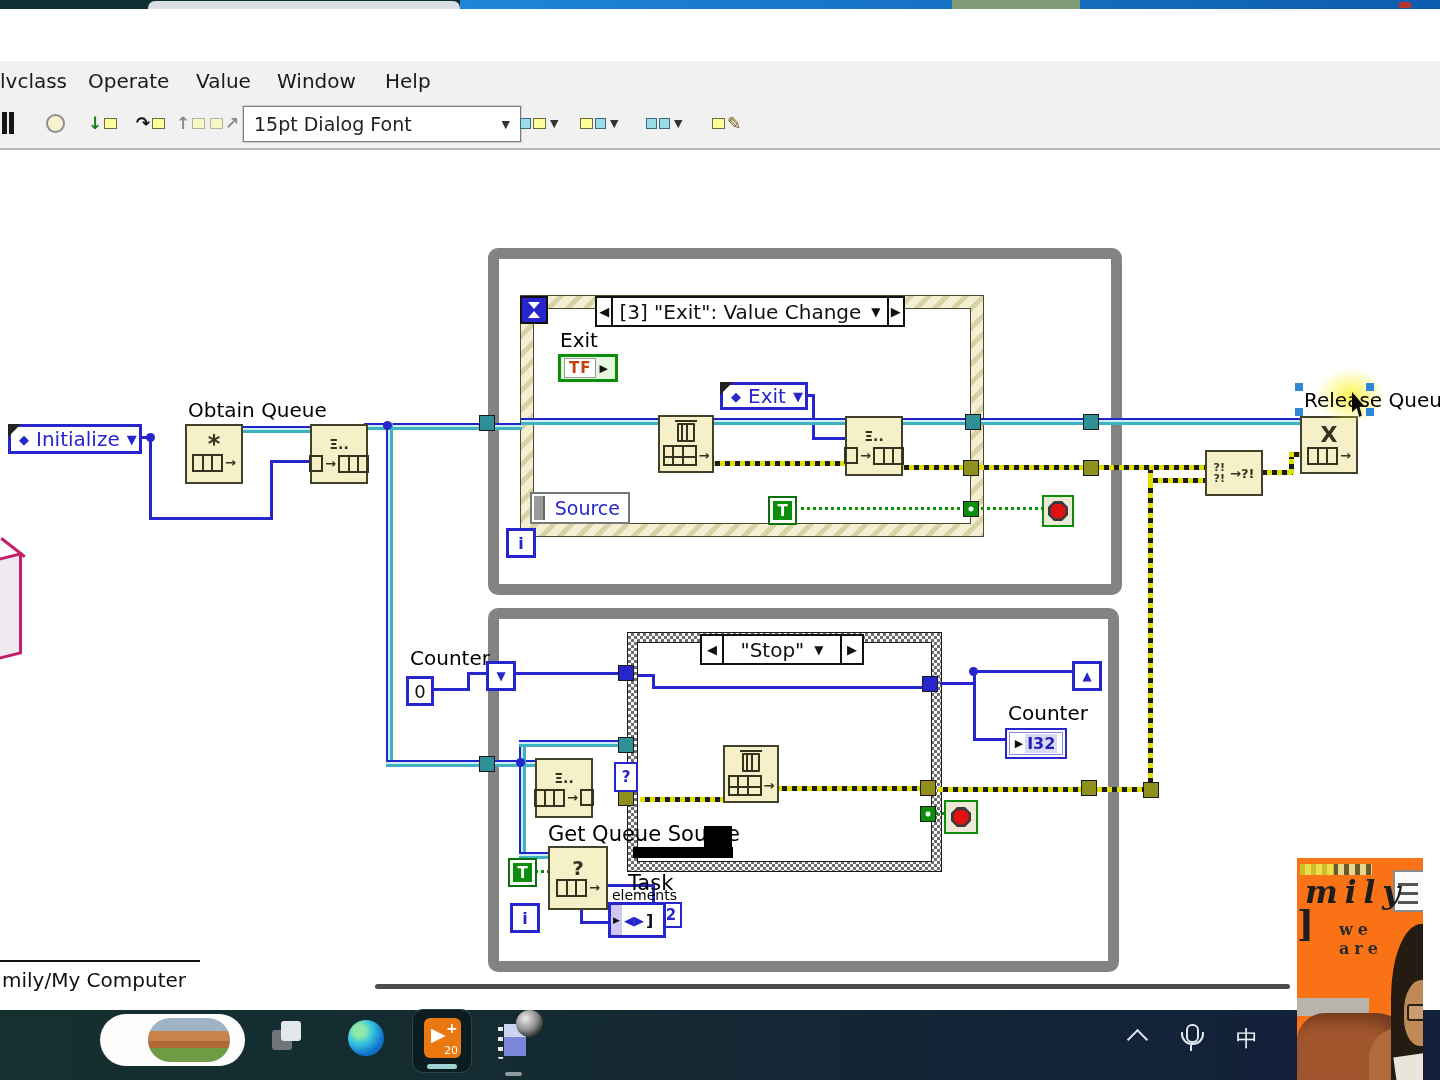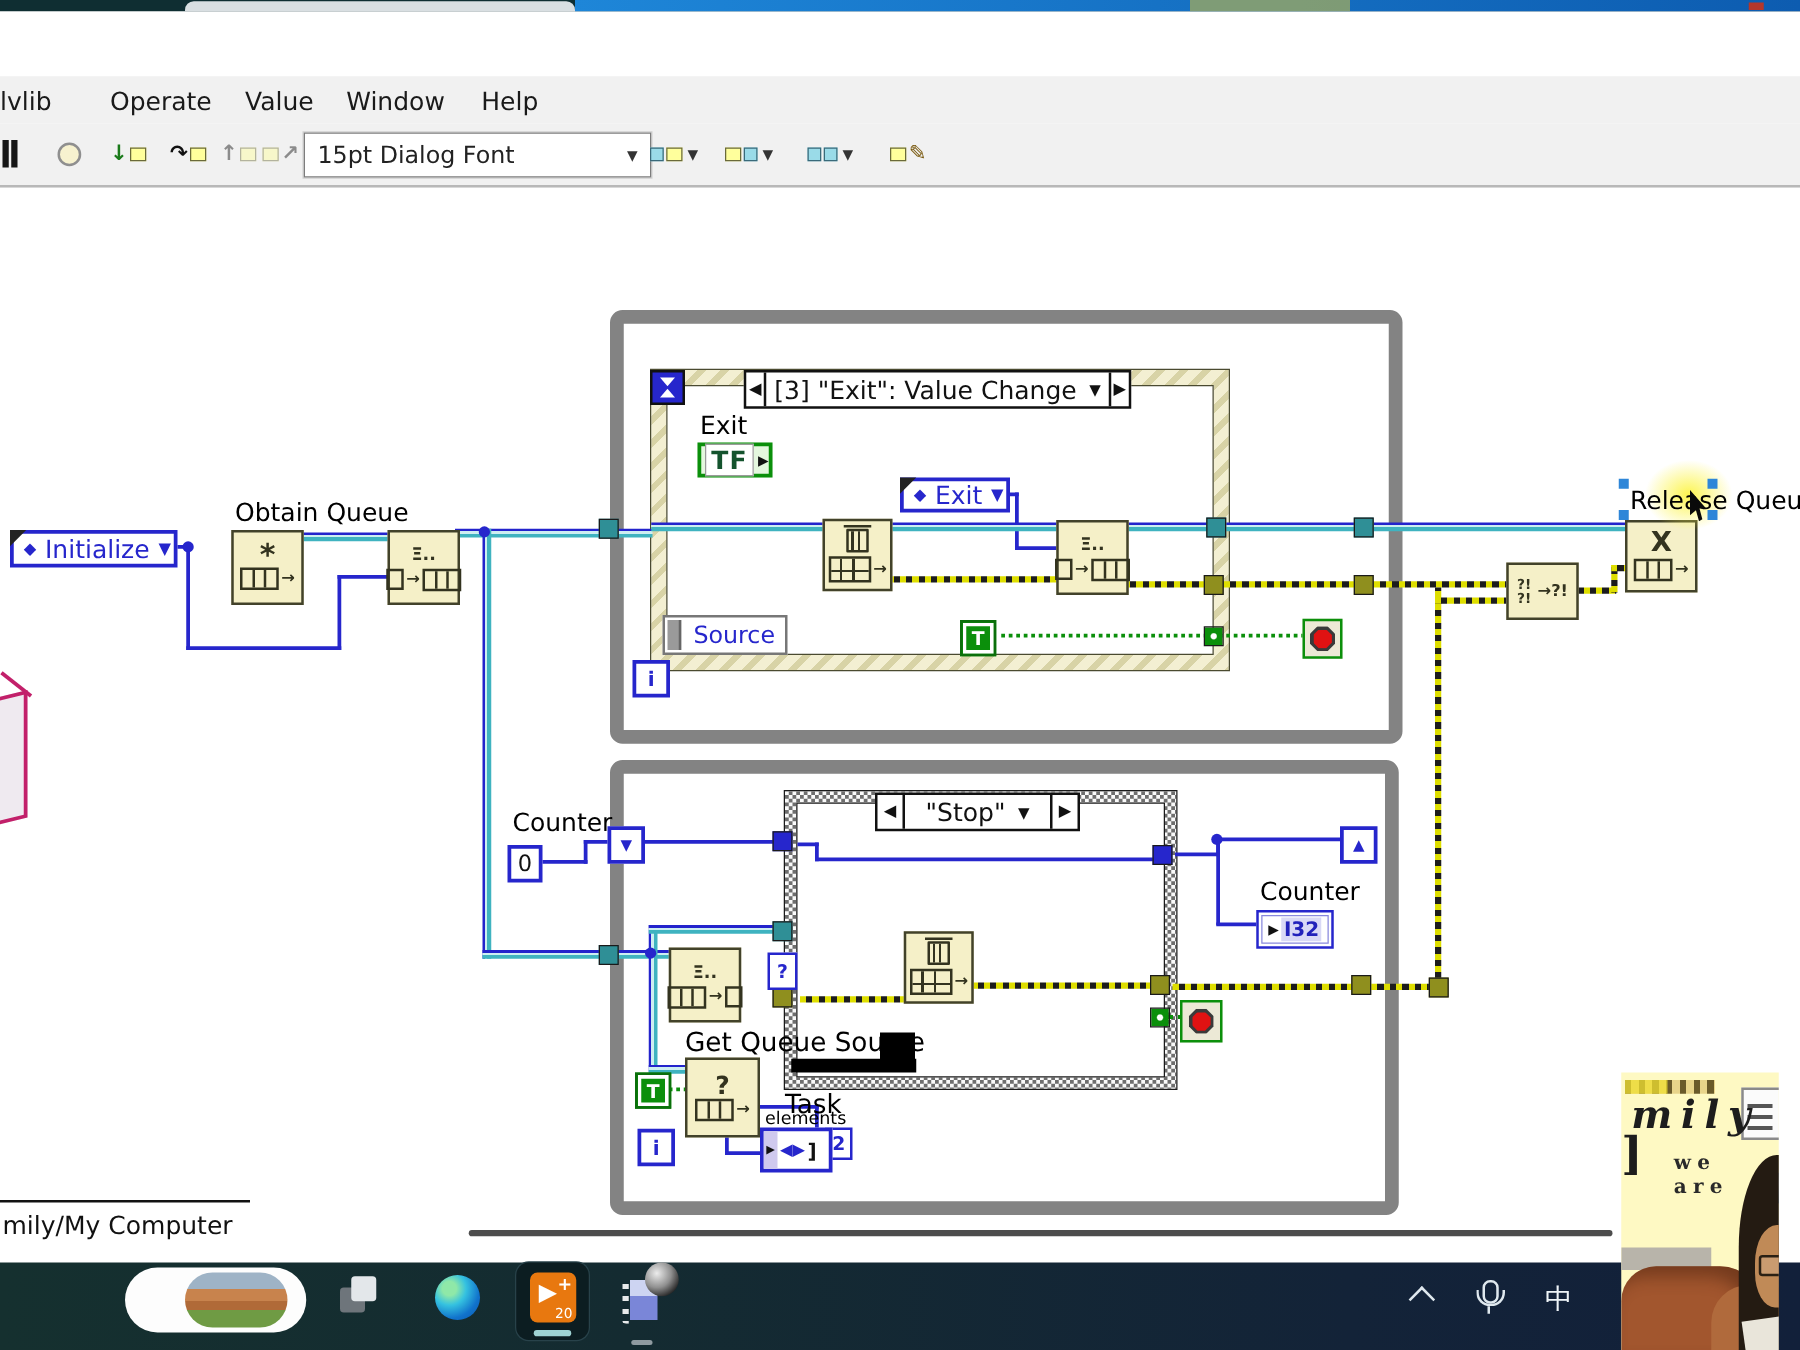--- a/index.html
+++ b/index.html
@@ -52,21 +52,21 @@
     align-items:center;justify-content:center;gap:3px;color:#33331f;z-index:5}
   .enum{position:absolute;border:3px solid #2626cc;background:#fff;display:flex;align-items:center;gap:7px;
     padding:0 8px;color:#2626cc;font-size:20px;z-index:5}
   .enum .fold{position:absolute;top:-3px;left:-3px;width:0;height:0;border-top:13px solid #222;border-right:13px solid transparent}
   .enum .dd{font-size:13px}
   .enum .eg{font-size:13px}
   .term{position:absolute;border:3px solid #2626cc;background:#fff;display:flex;align-items:center;justify-content:center;z-index:5}
   .sreg{position:absolute;width:24px;height:24px;border:3px solid #2626cc;background:#fff;display:flex;
     align-items:center;justify-content:center;color:#2626cc;font-size:12px;z-index:6}
   .tft{position:absolute;border:3px solid #0b8f0b;background:#e4f7de;display:flex;align-items:center;gap:3px;padding:1px 3px;z-index:5}
-  .tft .tfin{background:#fff;border:1px solid #9a9a9a;color:#14532d;font-weight:bold;font-size:20px;padding:0 4px;letter-spacing:1px}
+  .tft .tfin{background:#fff;border:1px solid #9a9a9a;color:#c2410c;font-weight:bold;font-size:15px;padding:0 4px;letter-spacing:1px}
   .tft .arr{font-size:11px;color:#111}
   .tconst{position:absolute;width:25px;height:25px;background:#0b8f0b;border:2px solid #0b6f0b;
     box-shadow:inset 0 0 0 3px #fff;display:flex;align-items:center;justify-content:center;
     color:#fff;font-weight:bold;font-size:15px;z-index:5}
   .stopbtn{position:absolute;border:2px solid #0b8f0b;background:#ece9d6;display:flex;align-items:center;justify-content:center;z-index:5}
   .oct{width:20px;height:20px;background:#3a3a3a;clip-path:polygon(30% 0,70% 0,100% 30%,100% 70%,70% 100%,30% 100%,0 70%,0 30%);
     display:flex;align-items:center;justify-content:center}
   .oct i{display:block;width:15px;height:15px;background:#e01212;clip-path:polygon(30% 0,70% 0,100% 30%,100% 70%,70% 100%,30% 100%,0 70%,0 30%)}
   .qg{display:flex;align-items:center;gap:2px;font-weight:bold;color:#33331f;font-size:13px}
   .cells{width:27px;height:14px;border:2px solid #33331f;display:flex}
@@ -129,21 +129,21 @@
   .filmmid{position:absolute;left:7px;top:3px;width:22px;height:32px;background:linear-gradient(180deg,#cdd4f2 0 40%,#7a86d8 40%)}
   .sphere{position:absolute;left:516px;top:0px;width:27px;height:27px;border-radius:50%;
     background:radial-gradient(circle at 35% 32%,#ececec,#909090 45%,#1f1f1f 80%)}
   .filmline{position:absolute;left:505px;bottom:4px;width:17px;height:4px;background:#8f9aa0;border-radius:2px}
   .chev{position:absolute;left:1130px;top:22px;width:13px;height:13px;border-top:2.5px solid #dfe8ee;border-right:2.5px solid #dfe8ee;transform:rotate(-45deg)}
   .micb{position:absolute;left:1186px;top:14px;width:9px;height:15px;border:2px solid #dfe8ee;border-radius:6px}
   .mica{position:absolute;left:1181px;top:22px;width:19px;height:11px;border:2px solid #dfe8ee;border-top:none;border-radius:0 0 11px 11px}
   .mics{position:absolute;left:1190px;top:35px;width:2px;height:6px;background:#dfe8ee}
   .ime{position:absolute;left:1236px;top:14px;font-size:22px;color:#eef4f8}
   
-  .webcam{position:absolute;left:1297px;top:858px;width:126px;height:222px;background:#fef9c3;overflow:hidden;z-index:20}
+  .webcam{position:absolute;left:1297px;top:858px;width:126px;height:222px;background:#f97316;overflow:hidden;z-index:20}
   .wc-banner{position:absolute;left:3px;top:6px;width:72px;height:11px;
     background:repeating-linear-gradient(90deg,#6a5a2a 0 5px,#e8d48a 5px 11px)}
   .wc-banner i{position:absolute;left:0;top:0;width:34px;height:11px;background:rgba(240,224,50,.75)}
   .wc-cal{position:absolute;right:-4px;top:12px;width:30px;height:38px;background:#fbfbfb;border:2px solid #8a8a8a;
     background-image:repeating-linear-gradient(0deg,#555 0 3px,transparent 3px 9px);background-size:20px 24px;
     background-position:3px 8px;background-repeat:no-repeat}
   .wc-t1{position:absolute;left:8px;top:16px;font-family:"DejaVu Serif",serif;font-weight:bold;font-style:italic;
     font-size:31px;letter-spacing:7px;color:#1d1d1d}
   .wc-br{position:absolute;left:0px;top:44px;font-family:"DejaVu Serif",serif;font-weight:bold;font-size:36px;color:#1d1d1d}
   .wc-t2{position:absolute;left:42px;top:62px;font-family:"DejaVu Serif",serif;font-weight:bold;
@@ -167,21 +167,21 @@
 
   <div class="topstrip">
     <div class="tab"></div>
     <div class="blue"></div>
     <div class="olive"></div>
     <div class="red"></div>
   </div>
 
 
   <div class="menubar">
-    <span style="left:0">lvlib</span>
+    <span style="left:0">lvclass</span>
     <span style="left:88px">Operate</span>
     <span style="left:196px">Value</span>
     <span style="left:277px">Window</span>
     <span style="left:385px">Help</span>
   </div>
 
   <div class="toolbar">
     <div class="tico" style="left:2px">
         <i class="bar"></i>
         <i class="bar"></i>

